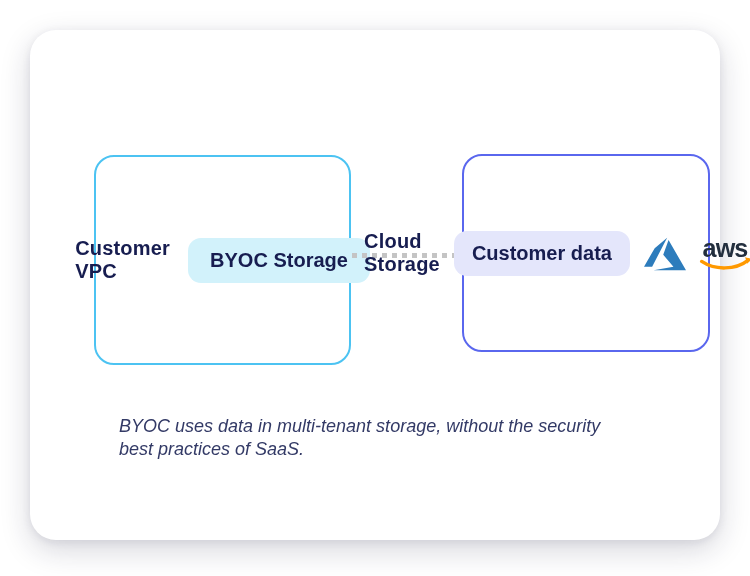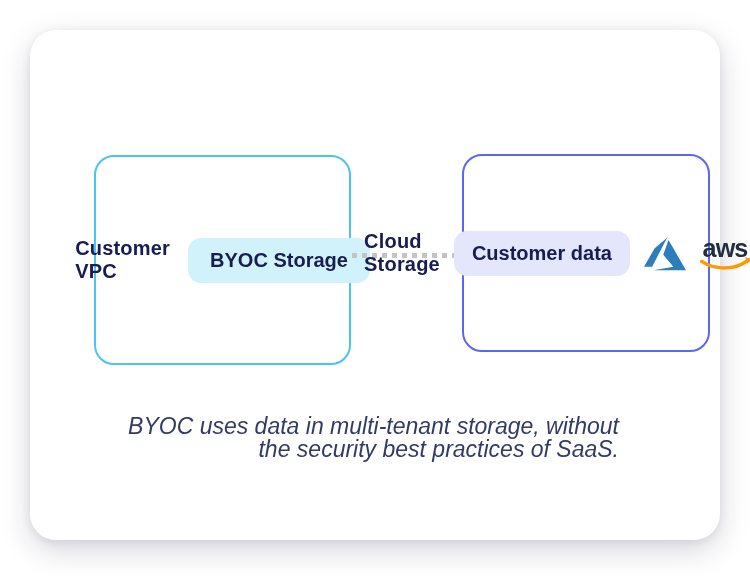--- a/index.html
+++ b/index.html
@@ -77,22 +77,22 @@
     font-family: "Liberation Sans", sans-serif;
     font-weight: 700;
     letter-spacing: -1px;
   }
   .caption {
     position: absolute;
     left: 0; right: 12px;
     top: 385px;
     margin: 0 auto;
     max-width: 500px;
-    text-align: right;
-    font-size: 23px;
+    text-align: left;
+    font-size: 18px;
     font-style: italic;
     line-height: 23px;
     color: #333A66;
   }
 </style>
 </head>
 <body>
 
 <div class="stage">
   <div class="card">

